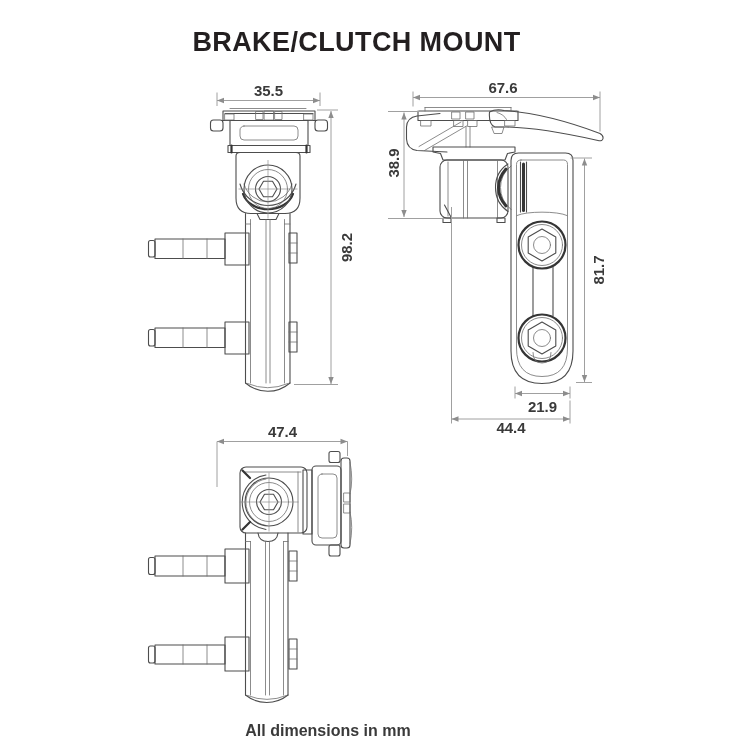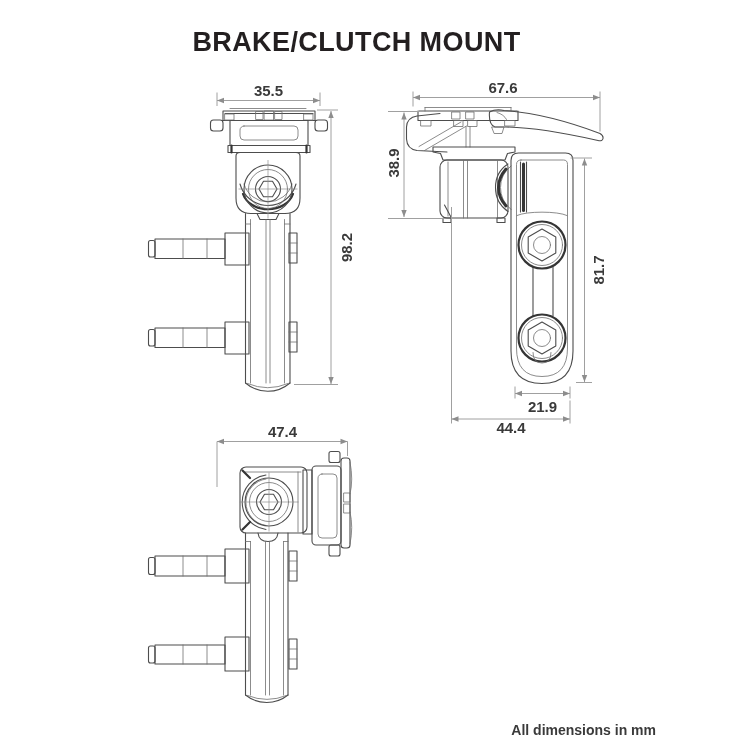--- a/index.html
+++ b/index.html
@@ -11,22 +11,22 @@
   body{
     width:750px;height:750px;position:relative;overflow:hidden;
     background:var(--background);
     font-family:"Liberation Sans","DejaVu Sans",sans-serif;
   }
   .page-title{
     position:absolute;top:27px;left:0;width:713px;text-align:center;
     font-size:27px;font-weight:700;letter-spacing:.4px;color:var(--title);
   }
   .footnote{
-    position:absolute;top:722px;left:0;width:656px;text-align:right;
-    font-size:14px;font-weight:600;color:var(--text);
+    position:absolute;top:722px;left:0;width:656px;text-align:center;
+    font-size:16px;font-weight:600;color:var(--text);
   }
   svg{position:absolute;top:0;left:0;}
   .part{fill:none;stroke:var(--line);stroke-width:1.1;stroke-linecap:round;stroke-linejoin:round;}
   .part2{fill:none;stroke:var(--detail);stroke-width:.8;stroke-linecap:round;stroke-linejoin:round;}
   .dark{fill:none;stroke:var(--dark);stroke-width:3;stroke-linecap:round;}
   .dark2{fill:none;stroke:var(--dark);stroke-width:2.2;stroke-linecap:round;}
   .dim{fill:none;stroke:var(--dim-line);stroke-width:1;}
   .arrow{fill:var(--dim-arrow);stroke:none;}
   .center-line{fill:none;stroke:#8f8f8f;stroke-width:.7;}
   .dimtext{font-family:"Liberation Sans","DejaVu Sans",sans-serif;font-size:15px;font-weight:600;fill:var(--text);}

